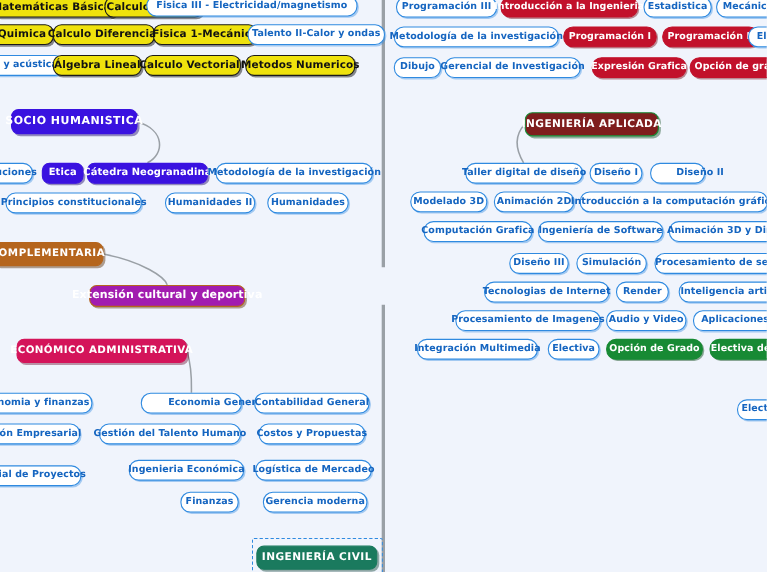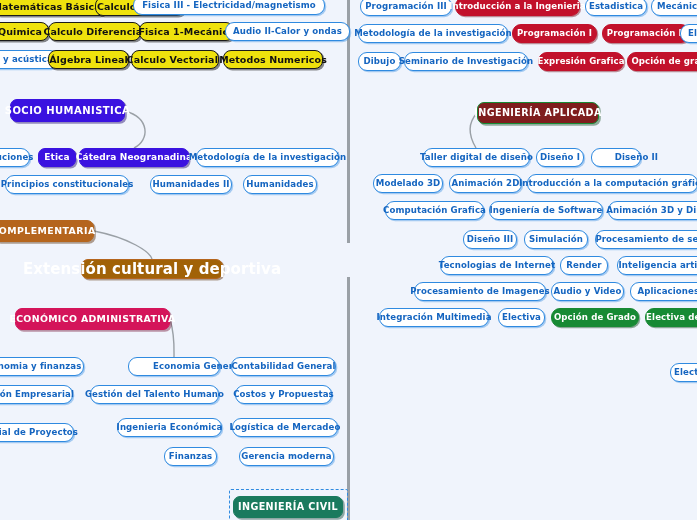--- a/index.html
+++ b/index.html
@@ -44,22 +44,22 @@
     background:#3a12e0;border:1.6px solid #3a12e0;color:#ffffff;
     font-size:9px;border-radius:7px;
     box-shadow:1.5px 1.5px 0 rgba(30,8,110,.45);
   }
   .n-violet-hdr{
     background:#3a12e0;border:1.6px solid #3a12e0;color:#ffffff;
     font-size:10px;border-radius:7px;letter-spacing:.45px;
     box-shadow:1.8px 1.8px 0 rgba(30,8,110,.45);
   }
   .n-brown{
-    background:#a16207;border:1.6px solid #b5651d;color:#ffffff;
-    font-size:15px;border-radius:7px;
+    background:#a21caf;border:1.6px solid #b5651d;color:#ffffff;
+    font-size:10px;border-radius:7px;
     box-shadow:1.5px 1.5px 0 rgba(90,48,12,.45);
   }
   .n-brown-hdr{
     background:#b5651d;border:1.6px solid #b5651d;color:#ffffff;
     font-size:9.4px;border-radius:7px;letter-spacing:.45px;
     box-shadow:1.8px 1.8px 0 rgba(90,48,12,.45);
   }
   .n-pink-hdr{
     background:#d4145a;border:1.6px solid #d4145a;color:#ffffff;
     font-size:9.4px;border-radius:7px;letter-spacing:.35px;
@@ -130,21 +130,21 @@
       <div class="node n-yellow" style="left: -9px; top: 22px; width: 58px; height: 19px;">
         <span>Quimica</span>
       </div>
       <div class="node n-yellow" style="left: 48px; top: 22px; width: 93px; height: 19px;">
         <span>Calculo Diferencial</span>
       </div>
       <div class="node n-yellow" style="left: 139px; top: 22px; width: 95px; height: 19px;">
         <span>Fisica 1-Mecánica</span>
       </div>
       <div class="node n-blueout" style="left: 225px; top: 22px; width: 125px; height: 19px;">
-        <span>Audio II-Calor y ondas</span>
+        <span>Talento II-Calor y ondas</span>
       </div>
       <div class="node n-blueout" style="left: -40px; top: 50px; width: 99px; height: 19px;">
         <span>Sonido y acústica</span>
       </div>
       <div class="node n-yellow" style="left: 48px; top: 50px; width: 81px; height: 19px;">
         <span>Álgebra Lineal</span>
       </div>
       <div class="node n-yellow" style="left: 131px; top: 50px; width: 88px; height: 19px; justify-content: flex-end;">
         <span>Calculo Vectorial</span>
       </div>
@@ -172,21 +172,21 @@
       <div class="node n-red" style="left: 602px; top: 24px; width: 88px; height: 19px;">
         <span>Programación II</span>
       </div>
       <div class="node n-blueout" style="left: 680px; top: 24px; width: 55px; height: 19px;">
         <span>Electiva</span>
       </div>
       <div class="node n-blueout" style="left: 358px; top: 52px; width: 43px; height: 19px;">
         <span>Dibujo</span>
       </div>
       <div class="node n-blueout" style="left: 404px; top: 52px; width: 124px; height: 19px;">
-        <span>Seminario de Investigación</span>
+        <span>Gerencial de Investigación</span>
       </div>
       <div class="node n-red" style="left: 538px; top: 52px; width: 86px; height: 19px;">
         <span>Expresión Grafica</span>
       </div>
       <div class="node n-red" style="left: 627px; top: 52px; width: 90px; height: 19px;">
         <span>Opción de grado</span>
       </div>
       <div class="node n-violet-hdr" style="left: 10px; top: 99px; width: 115px; height: 23px;">
         <span>SOCIO HUMANISTICA</span>
       </div>

